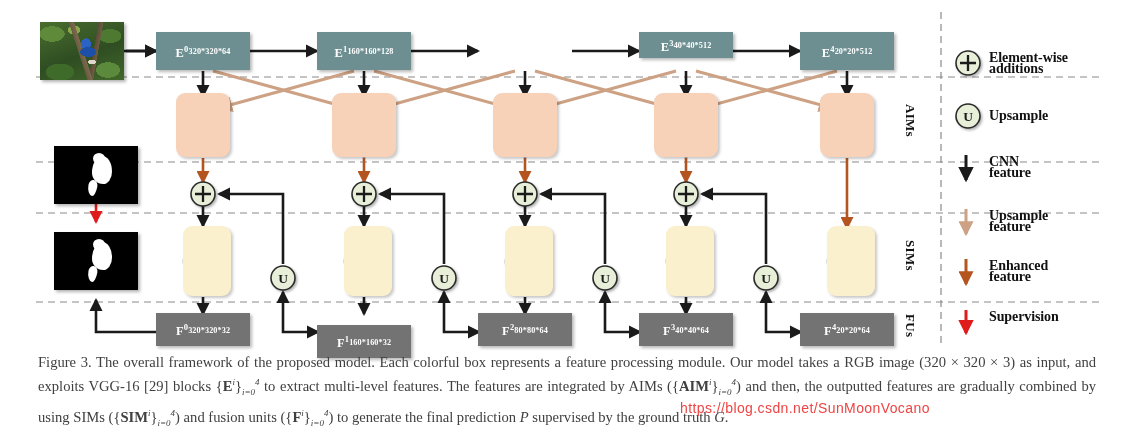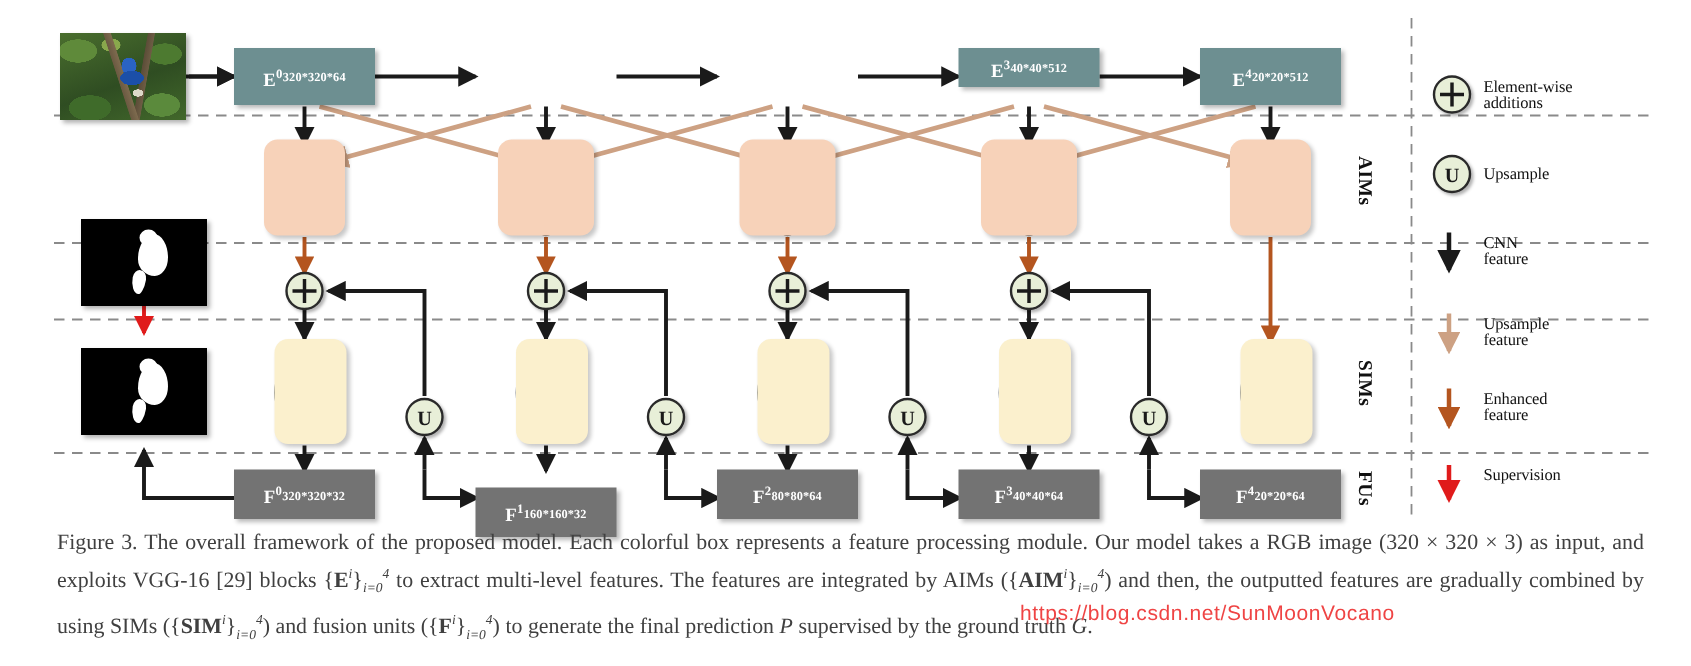--- a/index.html
+++ b/index.html
@@ -17,21 +17,21 @@
   .enc{background:#6d8f91;}
   .fu{background:#737373;}
 
   .mod{position:absolute;border-radius:9px;box-shadow:2px 2px 3px rgba(0,0,0,.22);}
   .aim{background:#f7d2b9;}
   .sim{background:#fbf0cd;}
 
   .rowlabel{position:absolute;font-weight:bold;font-size:13px;color:#111;
             writing-mode:vertical-rl;text-orientation:mixed;letter-spacing:.3px;}
 
-  .legend-txt{position:absolute;font-weight:normal;font-size:11px;color:#111;
+  .legend-txt{position:absolute;font-weight:bold;font-size:14px;color:#111;
               line-height:10.5px;letter-spacing:-0.1px;}
 
   .imgbox{position:absolute;box-shadow:2px 2px 3px rgba(0,0,0,.3);overflow:hidden;}
   .mask{background:#000;}
 
   #caption{position:absolute;left:38px;top:352px;width:1058px;
            font-size:14.6px;line-height:20.5px;color:#404040;text-align:justify;}
   #caption .bf{font-weight:bold;}
   #caption sup{font-size:9px;font-style:italic;vertical-align:super;}
   #caption sub{font-size:9px;font-style:italic;vertical-align:sub;}
@@ -490,20 +490,24 @@
   <div class="mod sim" style="left:183px;top:226px;width:48px;height:70px;"></div>
   <div class="mod sim" style="left:344px;top:226px;width:48px;height:70px;"></div>
   <div class="mod sim" style="left:505px;top:226px;width:48px;height:70px;"></div>
   <div class="mod sim" style="left:666px;top:226px;width:48px;height:70px;"></div>
   <div class="mod sim" style="left:827px;top:226px;width:48px;height:70px;"></div>
 
   <div class="blk enc" style="left:156px;top:32px;width:94px;height:38px;">
     <div class="t1">E<sup>0</sup></div>
     <div class="t2">320*320*64</div>
   </div>
+  <div class="blk enc" style="left:317px;top:32px;width:94px;height:38px;">
+    <div class="t1">E<sup>1</sup></div>
+    <div class="t2">160*160*128</div>
+  </div>
   <div class="blk enc" style="left:639px;top:32px;width:94px;height:26px;align-items:center;">
     <div class="t1">E<sup>3</sup></div>
     <div class="t2">40*40*512</div>
   </div>
   <div class="blk enc" style="left:800px;top:32px;width:94px;height:38px;">
     <div class="t1">E<sup>4</sup></div>
     <div class="t2">20*20*512</div>
   </div>
 
   <div class="blk fu" style="left:156px;top:313px;width:94px;height:33px;">

